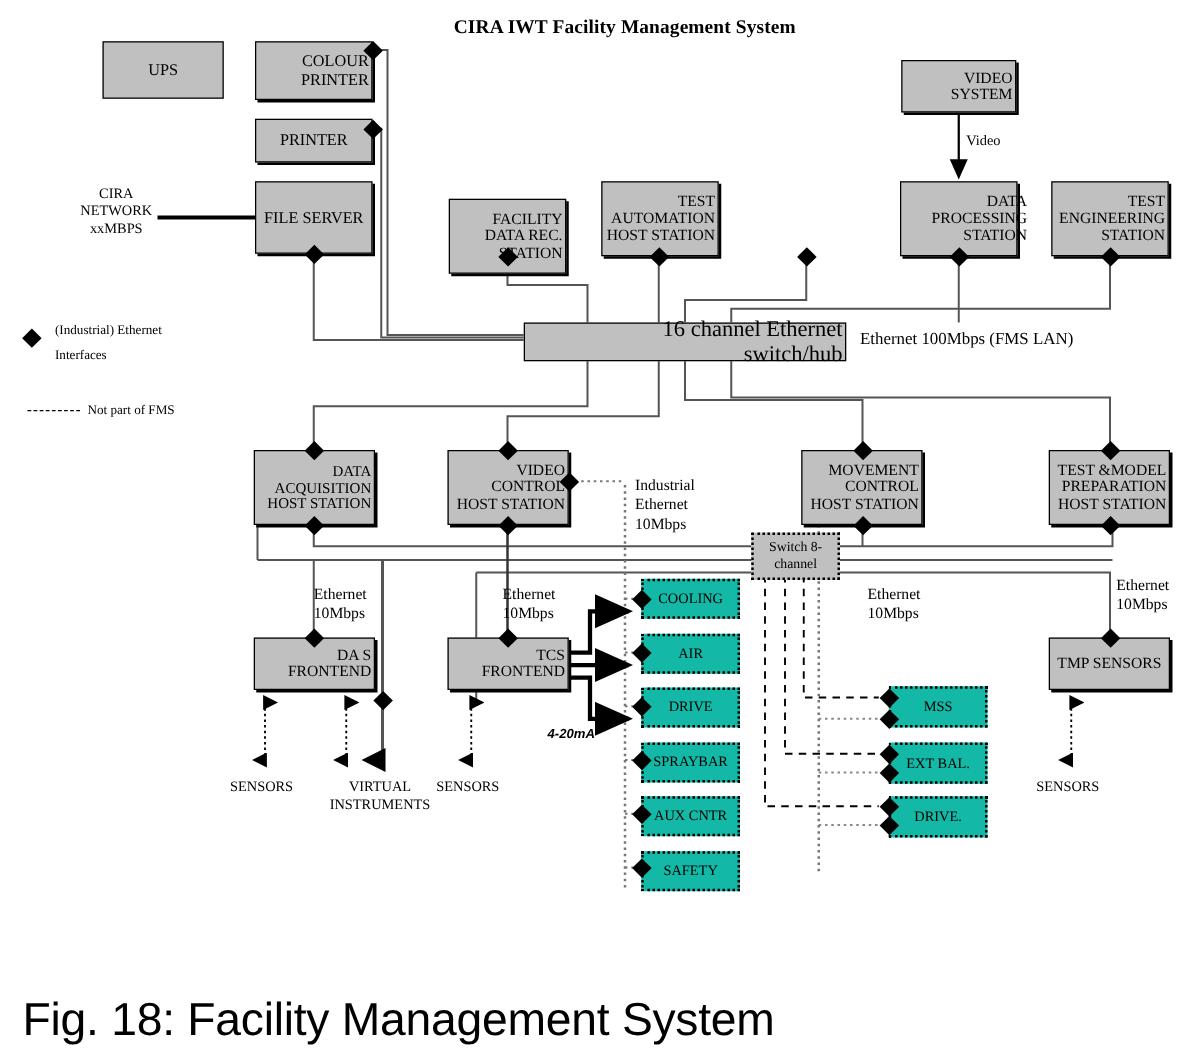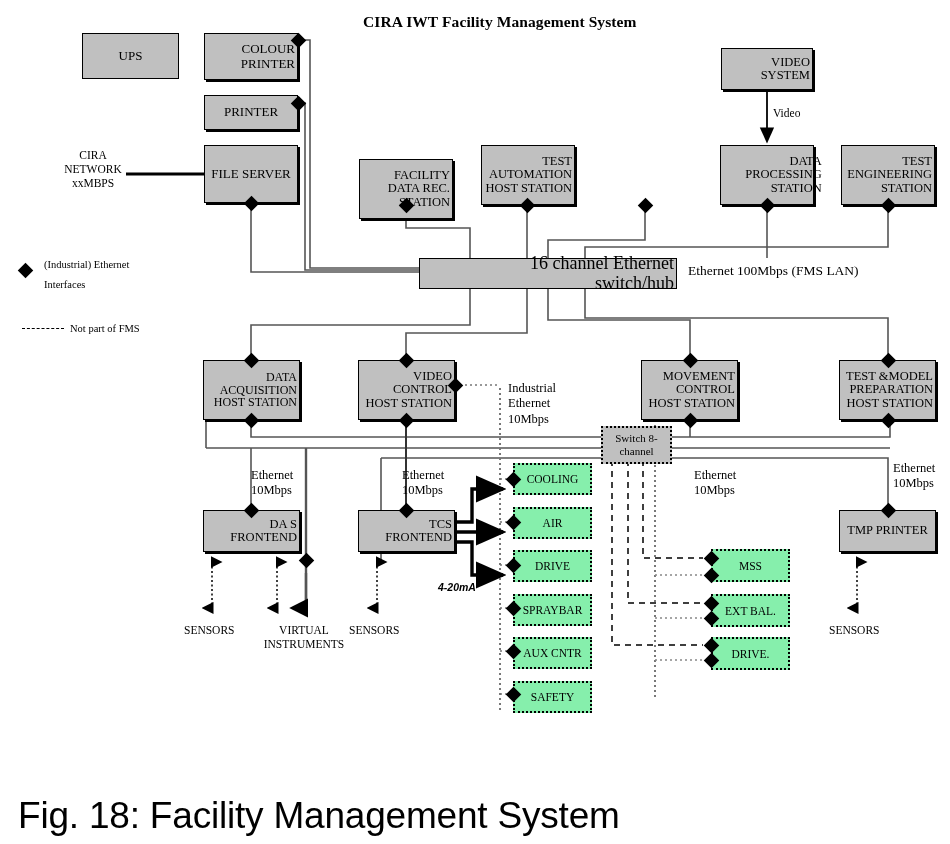--- a/index.html
+++ b/index.html
@@ -4,21 +4,21 @@
 <style>
   html,body{margin:0;padding:0;background:#ffffff;}
   body{width:950px;height:844px;font-family:"Liberation Serif",serif;color:#000;}
   #canvas{position:relative;width:950px;height:844px;overflow:hidden;}
   svg.wires{position:absolute;left:0;top:0;width:950px;height:844px;pointer-events:none;}
   .node{position:absolute;box-sizing:border-box;background:#c0c0c0;border:1px solid #000;
         display:flex;align-items:center;justify-content:center;text-align:right;
         font-family:"Liberation Serif",serif;line-height:1.08;z-index:3;}
   .node span{display:block;padding:0 2px;}
   .shadowbox{box-shadow:2px 2px 0 #000;}
-  .dotbox{position:absolute;box-sizing:border-box;background:#86efac;border:2px dotted #000;
+  .dotbox{position:absolute;box-sizing:border-box;background:#14b8a6;border:2px dotted #000;
           display:flex;align-items:center;justify-content:center;text-align:center;
           font-family:"Liberation Serif",serif;z-index:3;}
   .lbl{position:absolute;font-family:"Liberation Serif",serif;color:#000;z-index:4;
        white-space:pre-line;line-height:1.22;}
   .title{position:absolute;font-family:"Liberation Serif",serif;font-weight:bold;font-size:15.5px;
          letter-spacing:.1px;z-index:5;}
   .caption{position:absolute;font-family:"Liberation Sans",sans-serif;font-size:37px;
            letter-spacing:-.2px;z-index:5;}
   .legend-txt{position:absolute;font-family:"Liberation Serif",serif;font-size:10.5px;line-height:1.9;}
   .bold{font-family:"Liberation Sans",sans-serif;font-weight:bold;font-size:10.5px;font-style:italic;}
@@ -252,21 +252,21 @@
   <div class="node shadowbox" style="left:203px;top:510px;width:97px;height:42px;font-size:12.5px;">
     <span>DA S
 FRONTEND</span>
   </div>
   <div class="node shadowbox" style="left:358px;top:510px;width:97px;height:42px;font-size:12.5px;">
     <span>TCS
 FRONTEND</span>
   </div>
   <div class="node shadowbox" style="left:839px;top:510px;width:97px;height:42px;font-size:12.5px;">
     <span>TMP
-PRINTER</span>
+SENSORS</span>
   </div>
 
   <div class="bold" style="position:absolute;left:438px;top:581px;z-index:5;">4-20mA</div>
 
   <div class="lbl" style="left:184px;top:623px;font-size:11.5px;">SENSORS</div>
   <div class="lbl" style="left:254px;top:623px;font-size:11.5px;text-align:center;width:100px;">VIRTUAL
 INSTRUMENTS</div>
   <div class="lbl" style="left:349px;top:623px;font-size:11.5px;">SENSORS</div>
   <div class="lbl" style="left:829px;top:623px;font-size:11.5px;">SENSORS</div>
 

